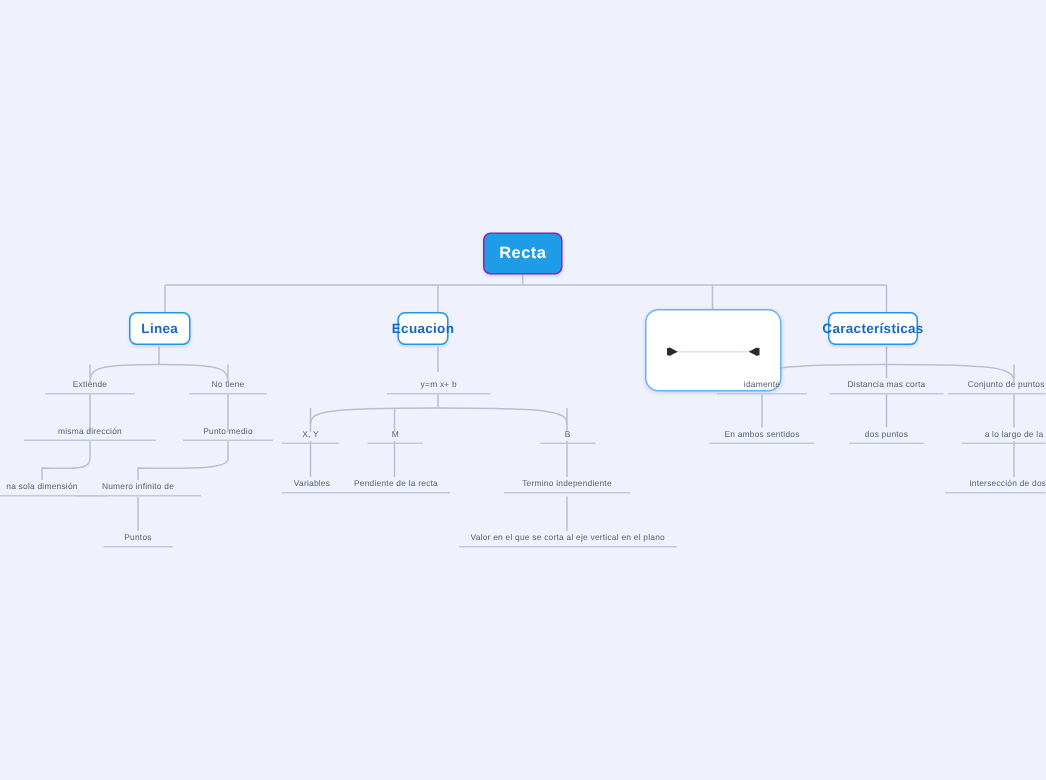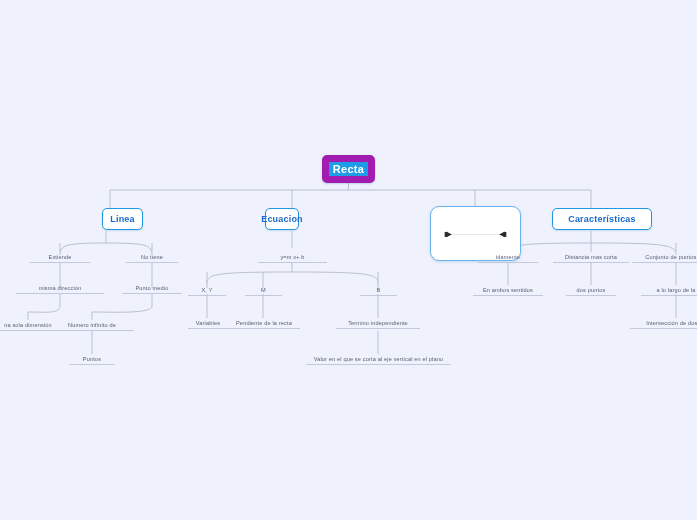--- a/index.html
+++ b/index.html
@@ -28,21 +28,21 @@
     pointer-events: none;
   }
   .node {
     position: absolute;
     box-sizing: border-box;
     white-space: nowrap;
   }
   
   .node.root {
     background: #1e9ce8;
-    border: 7px solid #a21caf;
+    border: 1px solid #a21caf;
     border-radius: 5px;
     color: #ffffff;
     font-weight: bold;
     font-size: 11px;
     letter-spacing: 0.3px;
     display: flex;
     align-items: center;
     justify-content: center;
     box-shadow: 0 1px 2px rgba(30,110,190,0.25);
   }
@@ -140,35 +140,35 @@
       <path d="M508 263 L508 285"></path>
       <path d="M591 263 L591 285"></path>
       <path d="M676 263 L676 285"></path>
 
       <path d="M676 294 L676 318"></path>
     </g>
   </svg>
 
   <div class="node root" style="left:322px; top:155px; width:53px; height:28px;">Recta</div>
 
-  <div class="node branch" style="left:86px; top:208px; width:41px; height:22px;margin-left:16px;">Linea</div>
+  <div class="node branch" style="left:86px; top:208px; width:41px; height:22px;">Linea</div>
 
   <div class="node branch" style="left:265px; top:208px; width:34px; height:22px;">Ecuacion</div>
 
   <div class="node imagecard" style="left:430px; top:206px; width:91px; height:55px;">
     <svg class="line-figure" viewBox="0 0 91 55">
       <line x1="16" y1="28.5" x2="75" y2="28.5" stroke="#e3e5ec" stroke-width="1"></line>
       <polygon points="15,25.5 15,31.5 21,28.5" fill="#2b2b2b"></polygon>
       <polygon points="76,25.5 76,31.5 70,28.5" fill="#2b2b2b"></polygon>
       <rect x="13.5" y="26" width="3" height="5" fill="#2b2b2b"></rect>
       <rect x="74.5" y="26" width="3" height="5" fill="#2b2b2b"></rect>
     </svg>
   </div>
 
-  <div class="node branch" style="left:552px; top:208px; width:100px; height:22px;">Características</div>
+  <div class="node branch" style="left:552px; top:208px; width:60px; height:22px;">Características</div>
 
   <div class="node label" style="left:30px; top:252px; width:60px; height:11px;">Extiende</div>
 
   <div class="node label" style="left:126px; top:252px; width:52px; height:11px;">No tiene</div>
 
   <div class="node label" style="left:16px; top:283px; width:88px; height:11px;">misma dirección</div>
 
   <div class="node label" style="left:122px; top:283px; width:60px; height:11px;">Punto medio</div>
 
   <div class="node label" style="left:-16px; top:320px; width:88px; height:11px;">na sola dimensión</div>

